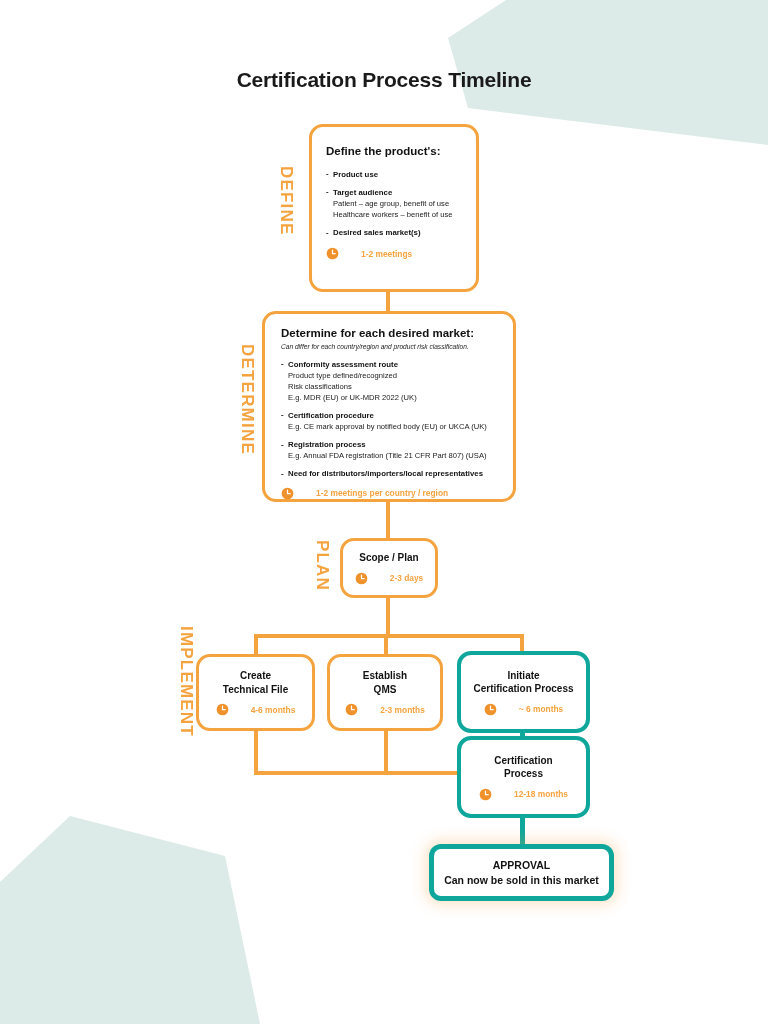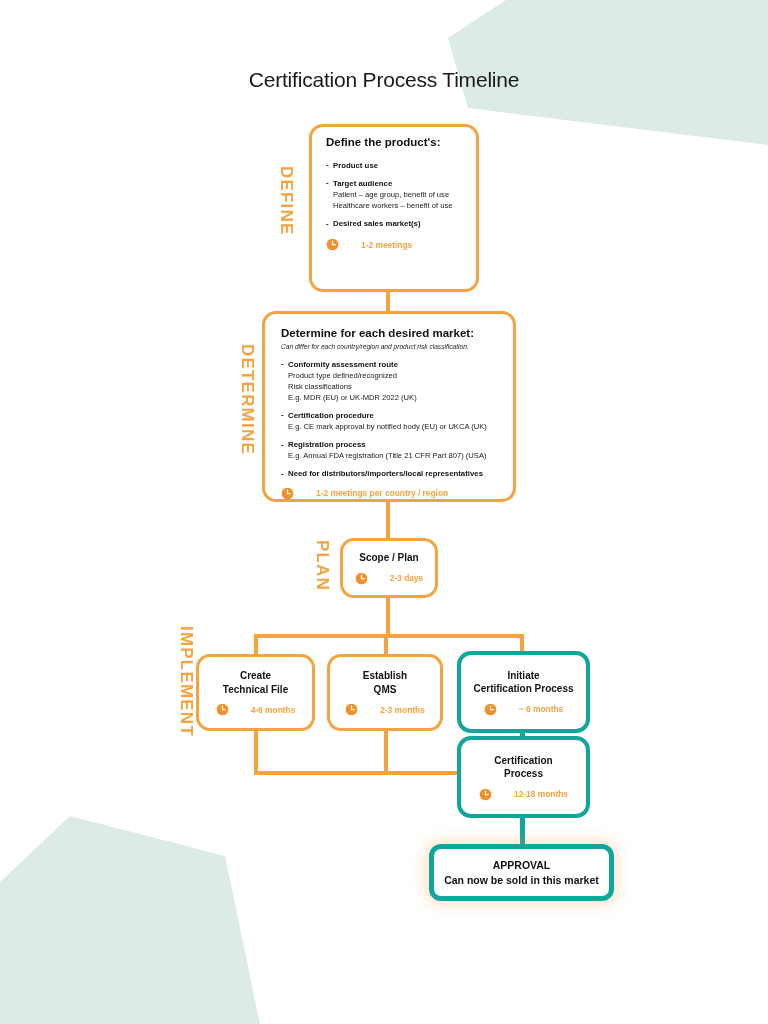--- a/index.html
+++ b/index.html
@@ -20,21 +20,21 @@
   .bg-shape { position: absolute; pointer-events: none; }
   #bg-top-right { top: 0; right: 0; width: 320px; height: 145px; }
   #bg-bottom-left { left: 0; bottom: 0; width: 300px; height: 240px; }
 
   
   #title {
     position: absolute;
     top: 68px; left: 0; width: 768px;
     text-align: center;
     font-size: 21px;
-    font-weight: normal;
+    font-weight: bold;
     color: #1a1a1a;
     letter-spacing: -0.2px;
   }
 
   
   .phase-label {
     position: absolute;
     color: #F5A33F;
     font-weight: bold;
     letter-spacing: 1.2px;
@@ -169,21 +169,21 @@
   <div class="conn" style="left:520px; top:634px; width:4px; height:21px;"></div>
 
   <div class="conn" style="left:254px; top:730px; width:4px; height:41px;"></div>
   <div class="conn" style="left:384px; top:730px; width:4px; height:41px;"></div>
   <div class="conn" style="left:254px; top:771px; width:212px; height:4px;"></div>
 
   <div class="conn-teal" style="left:520px; top:729px; width:5px; height:9px;"></div>
 
   <div class="conn-teal" style="left:520px; top:816px; width:5px; height:28px;"></div>
 
-  <div class="box" id="box-define" style="left:309px; top:124px; width:170px; height:168px; padding:8px 14px 10px 14px;">
+  <div class="box" id="box-define" style="left:309px; top:124px; width:170px; height:168px; padding:17px 14px 10px 14px;">
     <div class="box-head">Define the product's:</div>
     <div class="bullets">
       <div class="bullet">
         <div class="bullet-main">Product use</div>
       </div>
       <div class="bullet">
         <div class="bullet-main">Target audience</div>
         <div class="bullet-sub">Patient – age group, benefit of use</div>
         <div class="bullet-sub">Healthcare workers – benefit of use</div>
       </div>

